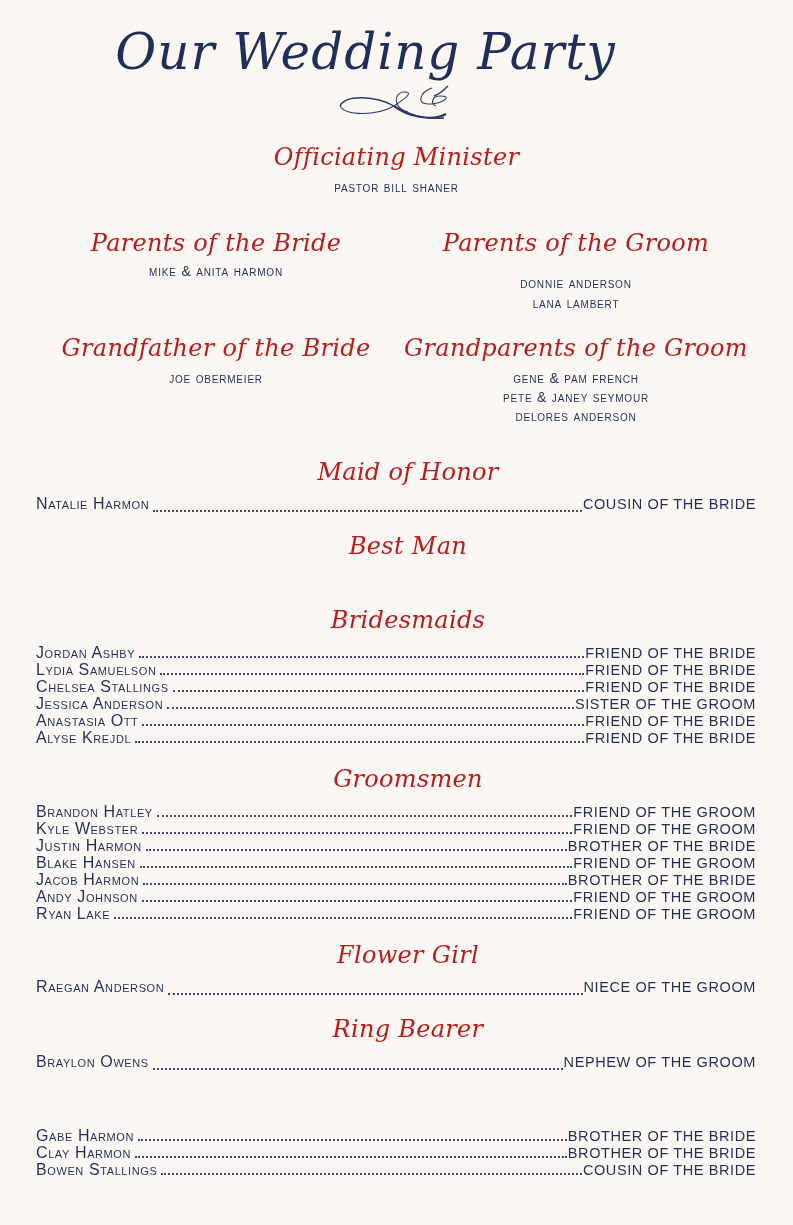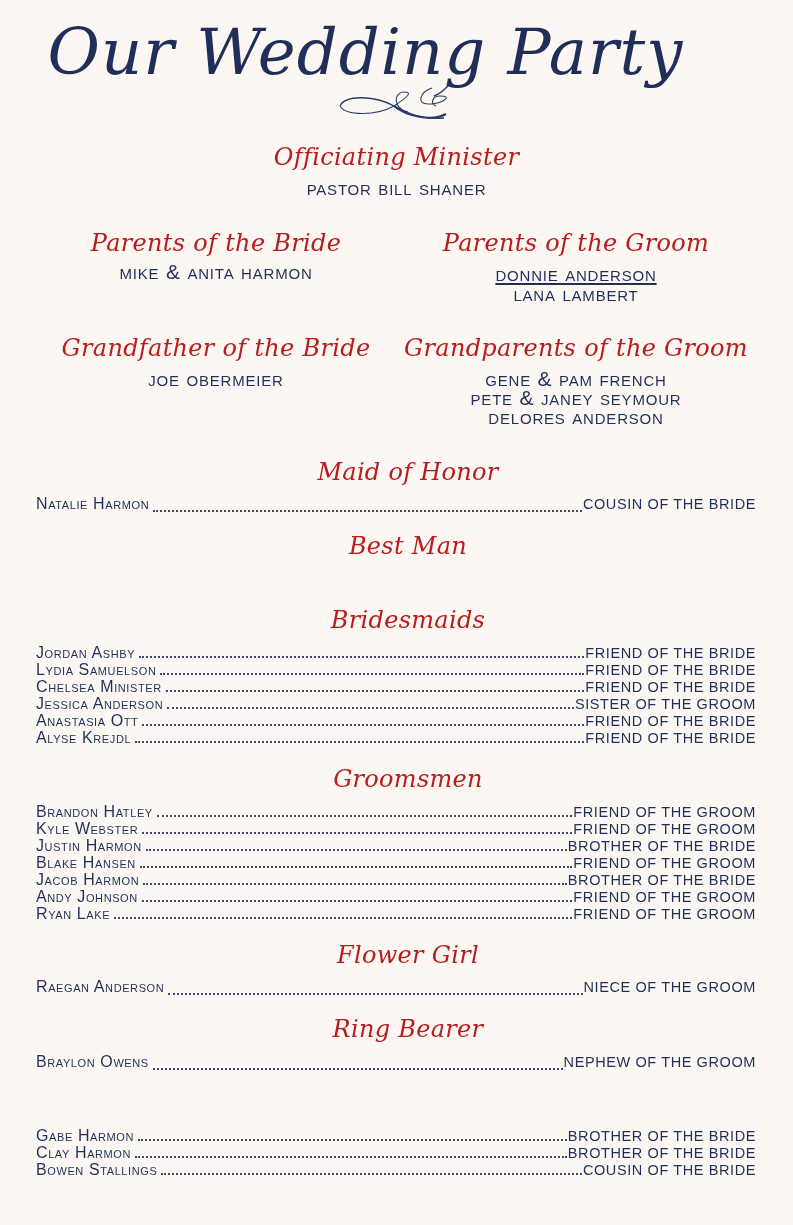--- a/index.html
+++ b/index.html
@@ -10,39 +10,39 @@
     font-family: "Liberation Sans", "DejaVu Sans", sans-serif;
     position: relative;
     overflow: hidden;
   }
   .page { position: absolute; left: 0; top: 0; width: 793px; height: 1225px; }
   .title {
     position: absolute; left: 0; width: 731px; top: 22px;
     text-align: center;
     font-family: "DejaVu Serif", "Liberation Serif", serif;
     font-style: italic;
-    font-size: 64px;
+    font-size: 50px;
     letter-spacing: 1px;
     color: #1f2f5a;
     line-height: 60px;
   }
   .flourish { position: absolute; left: 336px; top: 84px; width: 124px; height: 42px; }
   .script {
     font-family: "DejaVu Serif", "Liberation Serif", serif;
     font-style: italic;
     font-size: 24px;
     color: #b91c1c;
     text-align: center;
     line-height: 30px;
     letter-spacing: 0.3px;
   }
   .sc {
     font-family: "Liberation Sans", "DejaVu Sans", sans-serif;
     font-variant: small-caps;
-    font-size: 21px;
+    font-size: 14px;
     letter-spacing: 0.8px;
     color: #1f2f5a;
     text-align: center;
     line-height: 19px;
     text-transform: lowercase;
   }
   .block { position: absolute; }
   .center-block { left: 0; width: 793px; }
   .left-col { left: 36px; width: 360px; }
   .right-col { left: 396px; width: 360px; }
@@ -89,21 +89,21 @@
     <div class="script">Officiating Minister</div>
     <div class="sc" style="margin-top:6px;">Pastor Bill Shaner</div>
   </div>
 
   <div class="block left-col" style="top:228px;">
     <div class="script">Parents of the Bride</div>
     <div class="sc" style="margin-top:4px;">Mike &amp; Anita Harmon</div>
   </div>
   <div class="block right-col" style="top:228px;">
     <div class="script">Parents of the Groom</div>
-    <div class="sc" style="margin-top:6px;text-decoration:underline;">Donnie Anderson</div>
+    <div class="sc" style="margin-top:16px;">Donnie Anderson</div>
     <div class="sc" style="margin-top:1px;">Lana Lambert</div>
   </div>
 
   <div class="block left-col" style="top:333px;">
     <div class="script">Grandfather of the Bride</div>
     <div class="sc" style="margin-top:6px;">Joe Obermeier</div>
   </div>
   <div class="block right-col" style="top:333px;">
     <div class="script">Grandparents of the Groom</div>
     <div class="sc" style="margin-top:6px;">Gene &amp; Pam French</div>
@@ -128,21 +128,21 @@
         <span class="name">Jordan Ashby</span>
         <span class="dots"></span>
         <span class="rel">friend of the bride</span>
       </div>
     <div class="row">
         <span class="name">Lydia Samuelson</span>
         <span class="dots"></span>
         <span class="rel">friend of the bride</span>
       </div>
     <div class="row">
-        <span class="name">Chelsea Minister</span>
+        <span class="name">Chelsea Stallings</span>
         <span class="dots"></span>
         <span class="rel">friend of the bride</span>
       </div>
     <div class="row">
         <span class="name">Jessica Anderson</span>
         <span class="dots"></span>
         <span class="rel">sister of the groom</span>
       </div>
     <div class="row">
         <span class="name">Anastasia Ott</span>

